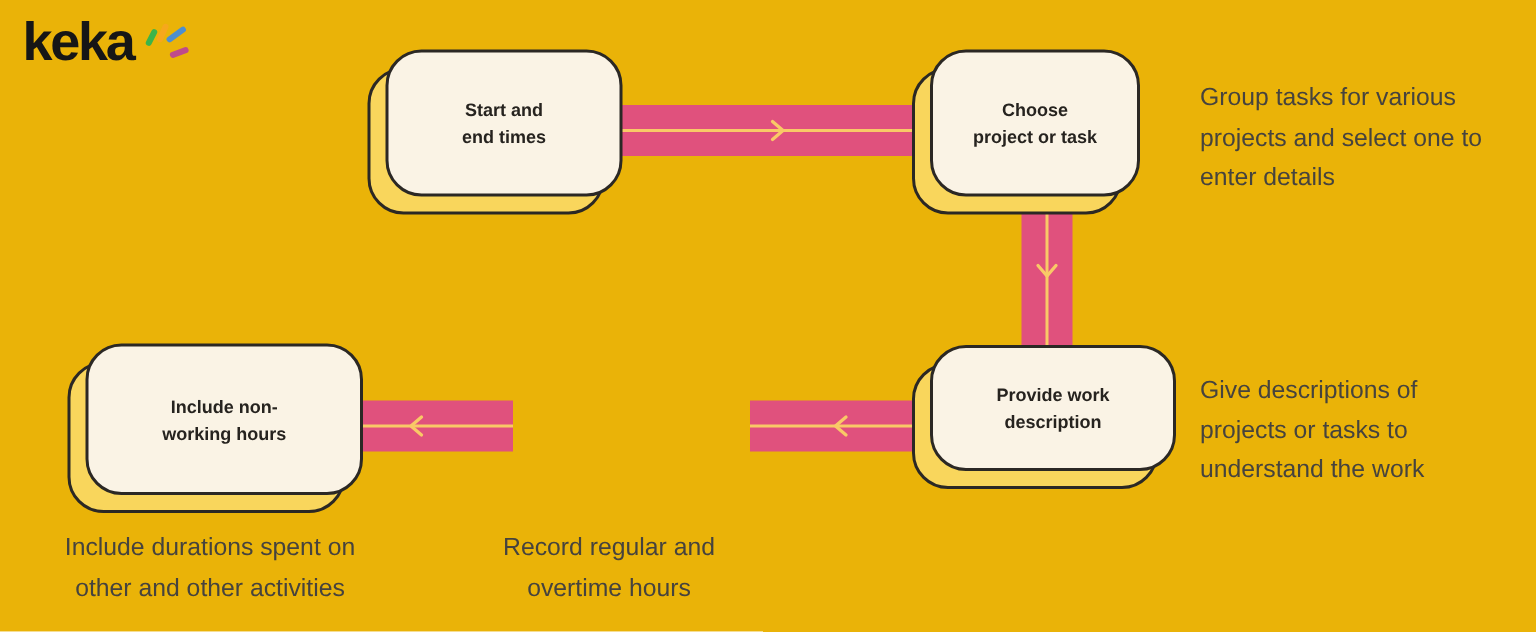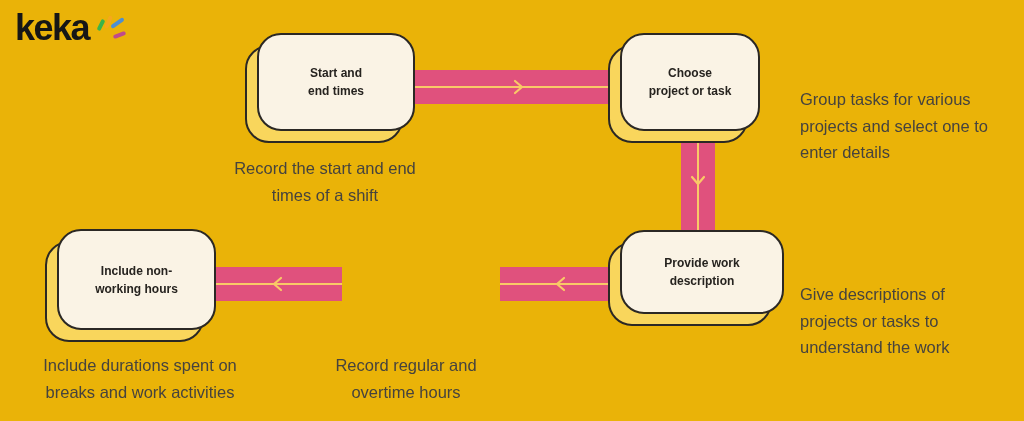--- a/index.html
+++ b/index.html
@@ -33,21 +33,21 @@
     background:#FAF3E5; border:2px solid #2B2824; border-radius:24px;
     box-sizing:border-box;
     display:flex; align-items:center; justify-content:center;
     text-align:center; font-weight:bold; font-size:12px; line-height:1.5;
     color:#26231F; white-space:pre-line;
   }
   .node-b1 { left:257px; top:33px;  width:158px; height:98px; }
   .node-b2 { left:620px; top:33px;  width:140px; height:98px; }
   .node-b3 { left:620px; top:230px; width:164px; height:84px; }
   .node-b4 { left:340px; top:229px; width:163px; height:101px; }
-  .node-b5 { left:57px;  top:229px; width:159px; height:101px; }
+  .node-b5 { left:57px;  top:229px; width:185px; height:101px; }
 
   
   .arrow { position:absolute; background:#E0517D; z-index:1; }
   .arrow-a1 { left:413px; top:70px;  width:209px; height:34px; }
   .arrow-a2 { left:681px; top:128px; width:34px;  height:104px; }
   .arrow-a3 { left:500px; top:267px; width:122px; height:34px; }
   .arrow-a4 { left:214px; top:267px; width:128px; height:34px; }
   .line-h { position:absolute; left:0; right:0; top:50%; margin-top:-1px; height:2px; background:#F9C967; }
   .line-v { position:absolute; top:0; bottom:0; left:50%; margin-left:-1px; width:2px; background:#F9C967; }
   .chev {
@@ -57,21 +57,21 @@
   .chev svg { display:block; }
   .chev-down { transform:rotate(90deg); }
   .chev-left { transform:rotate(180deg); }
 
   
   .caption {
     position:absolute; color:#46433E; font-size:16.5px; line-height:1.62;
     white-space:pre-line; z-index:3;
   }
   .caption-center { text-align:center; }
-  .caption-left   { text-align:left;margin-top:34px; }
+  .caption-left   { text-align:left; }
   .caption-c1 { left:210px; top:155px; width:230px; }
   .caption-c2 { left:800px; top:52px;  width:225px; }
   .caption-c3 { left:800px; top:247px; width:225px; }
   .caption-c4 { left:311px; top:352px; width:190px; }
   .caption-c5 { left:20px;  top:352px; width:240px; }
 </style>
 </head>
 <body>
 
 <div class="canvas">
@@ -138,26 +138,24 @@
 description</div>
   </div>
 
 
   <div class="node node-b5">
     <div class="node-shadow"></div>
     <div class="node-face">Include non-
 working hours</div>
   </div>
 
-  <div class="caption caption-center caption-c1">Record the start and end
-times of a shift</div>
   <div class="caption caption-left   caption-c2">Group tasks for various
 projects and select one to
 enter details</div>
   <div class="caption caption-left   caption-c3">Give descriptions of
 projects or tasks to
 understand the work</div>
   <div class="caption caption-center caption-c4">Record regular and
 overtime hours</div>
   <div class="caption caption-center caption-c5">Include durations spent on
-breaks and work activities</div>
+other and other activities</div>
 
 </div>
 
 </body></html>

